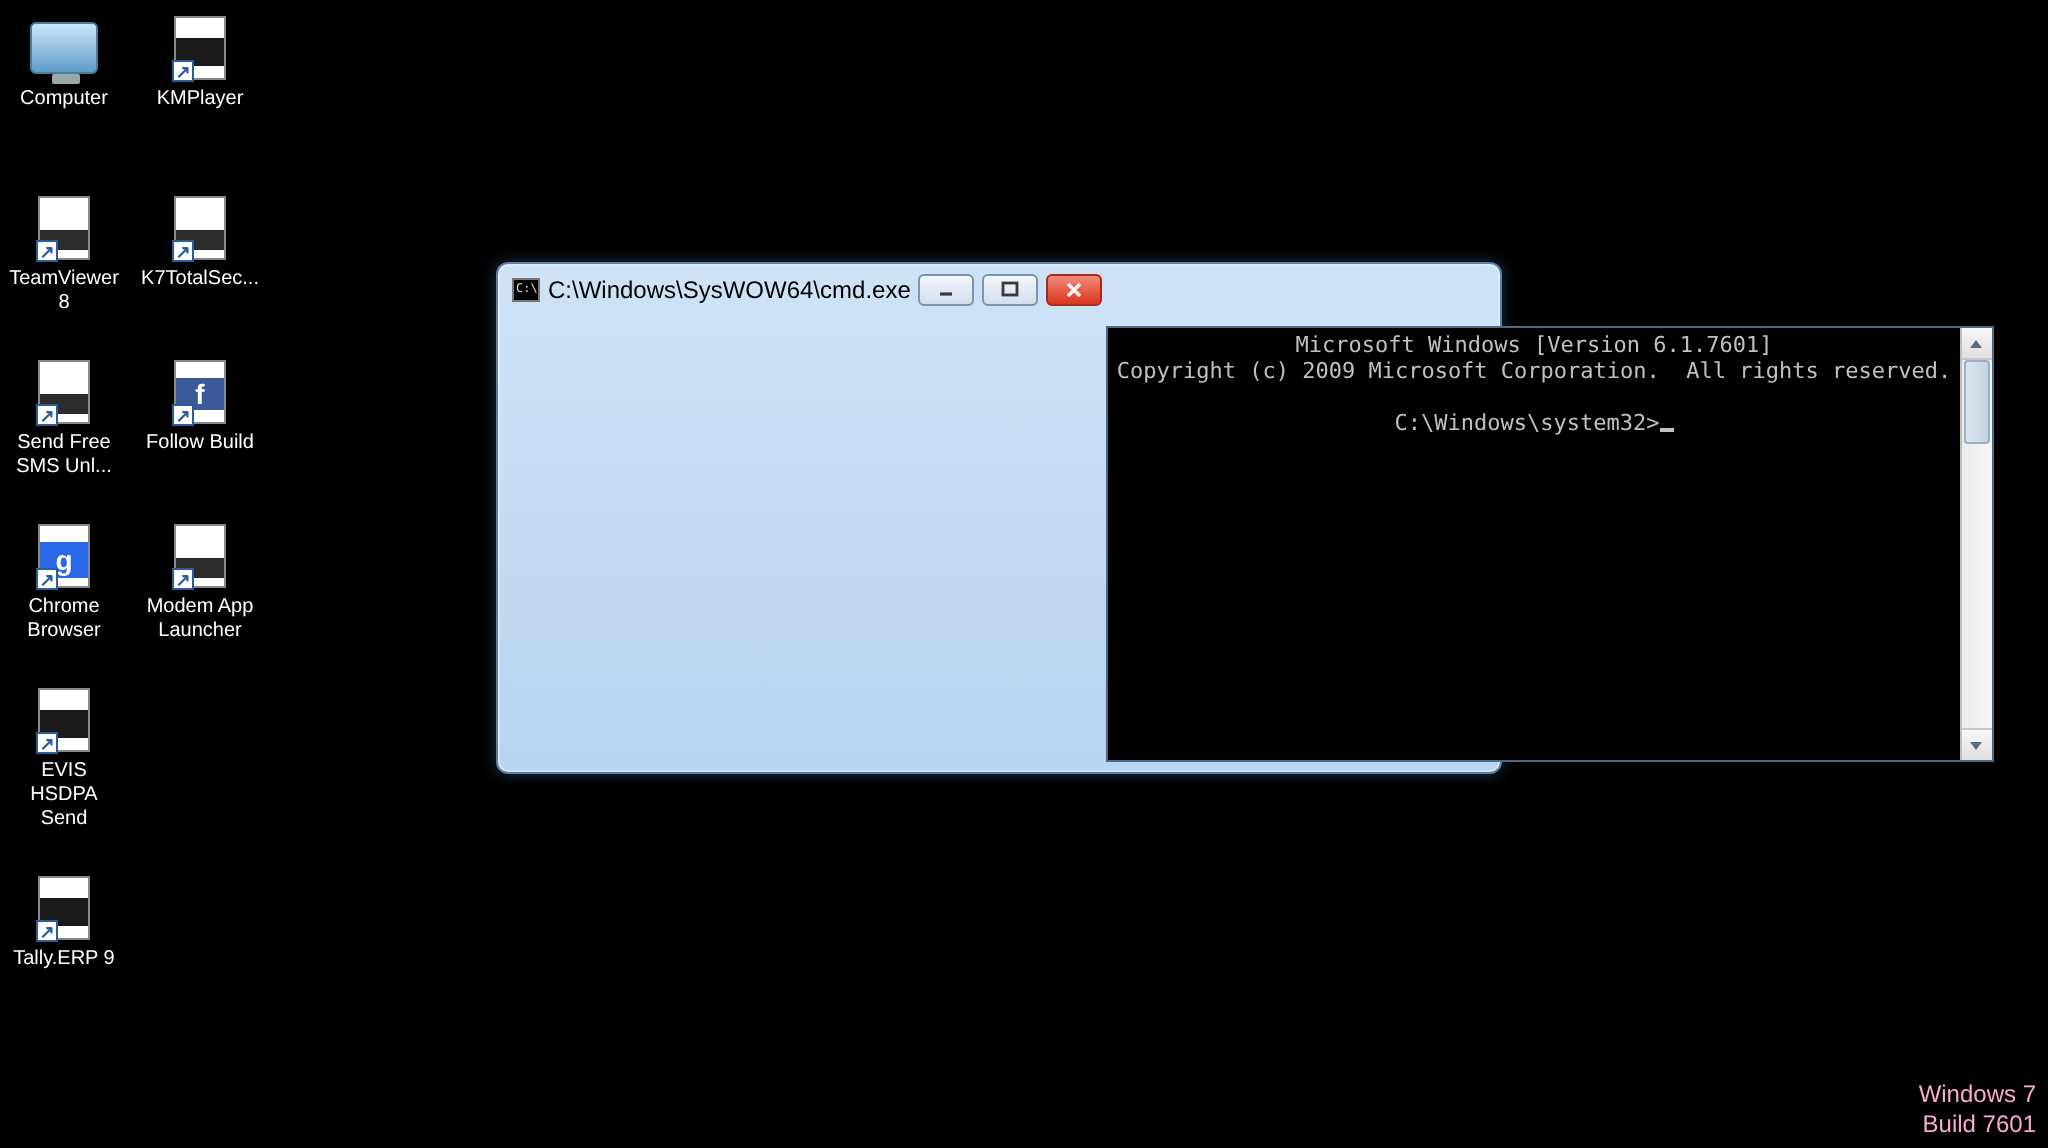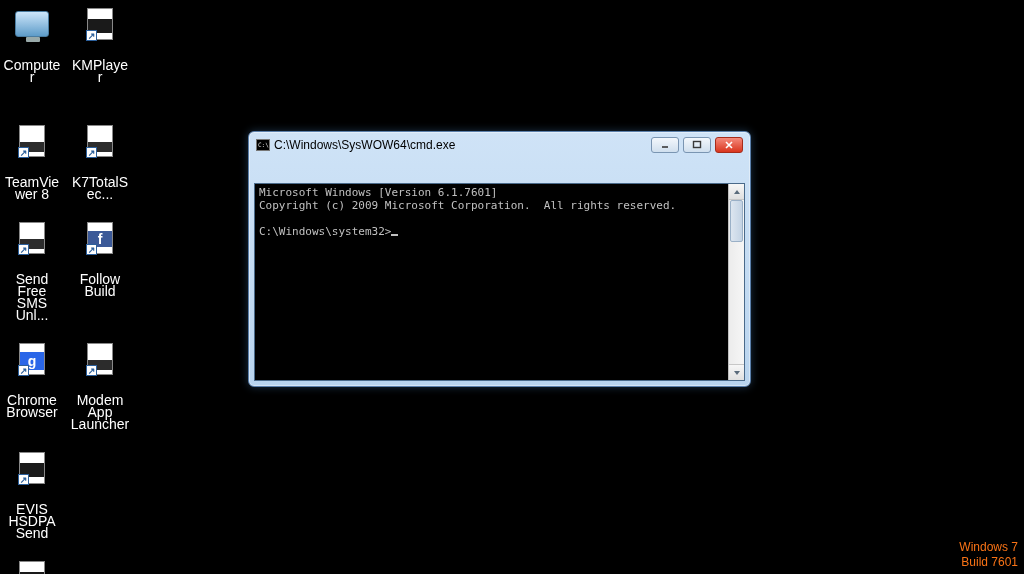--- a/index.html
+++ b/index.html
@@ -39,27 +39,26 @@
   .desktop-icon .glyph {
     width: 36px;
     height: 36px;
     margin-bottom: 2px;
     display: flex;
     align-items: center;
     justify-content: center;
     position: relative;
   }
   .desktop-icon .label {
-    font-size: 14px;
+    font-size: 10px;
     line-height: 12px;
     color: #ffffff;
     text-shadow: 1px 1px 1px rgba(0,0,0,0.9);
     max-width: 60px;
     word-wrap: break-word;
-    margin-top: 15px;
   }
 
   
   .icon-computer { background: linear-gradient(180deg,#cde6fa,#5e9cc9); border-radius: 3px; width: 34px; height: 26px; border: 1px solid #4a7ca0; position: relative; }
   .icon-computer::after { content:""; position:absolute; bottom:-6px; left:10px; width:14px; height:5px; background:#9aa; border-radius:1px; }
   .icon-shortcut-badge { position:absolute; left:-2px; bottom:-2px; width:11px; height:11px; background:#fefefe; border:1px solid #2b5f9b; display:flex;align-items:center;justify-content:center;font-size:9px;color:#2b5f9b;font-weight:bold;}
 
   .icon-recycle { width:26px; height:34px; border-radius:3px 3px 5px 5px; background: linear-gradient(180deg,#dfe9f2,#8da6b8); border:1px solid #5a7185; position:relative; overflow:hidden;}
   .icon-recycle::before{content:"";position:absolute;top:3px;left:4px;width:4px;height:24px;background:rgba(255,255,255,.3);}
   .icon-recycle::after{content:"";position:absolute;top:-4px;left:2px;right:2px;height:5px;background:#a4b6c4;border:1px solid #5a7185;border-radius:2px;}
@@ -74,37 +73,37 @@
   .icon-page .inner-dark { position:absolute; top:10px; left:0; right:0; height:14px; background:#1a1a1a; }
 
   
   .watermark {
     position: absolute;
     right: 6px;
     bottom: 4px;
     text-align: right;
     font-size: 12px;
     line-height: 15px;
-    color: #f97316;
+    color: #f9a8d4;
   }
 
   
   .window {
     position: absolute;
     left: 248px;
     top: 131px;
     width: 503px;
     height: 256px;
     background: linear-gradient(180deg,#cfe3f7,#b9d4ee);
     border: 1px solid #5a7fab;
     border-radius: 6px;
     box-shadow: 0 0 8px rgba(80,140,200,0.35), inset 0 0 0 1px rgba(255,255,255,.4);
     padding: 5px;
     display: flex;
-    flex-direction: column;
+    text-align: center;
   }
   .titlebar {
     height: 20px;
     display: flex;
     align-items: center;
     padding: 0 2px 4px 2px;
     gap: 4px;
   }
   .titlebar .title-icon {
     width: 14px;

